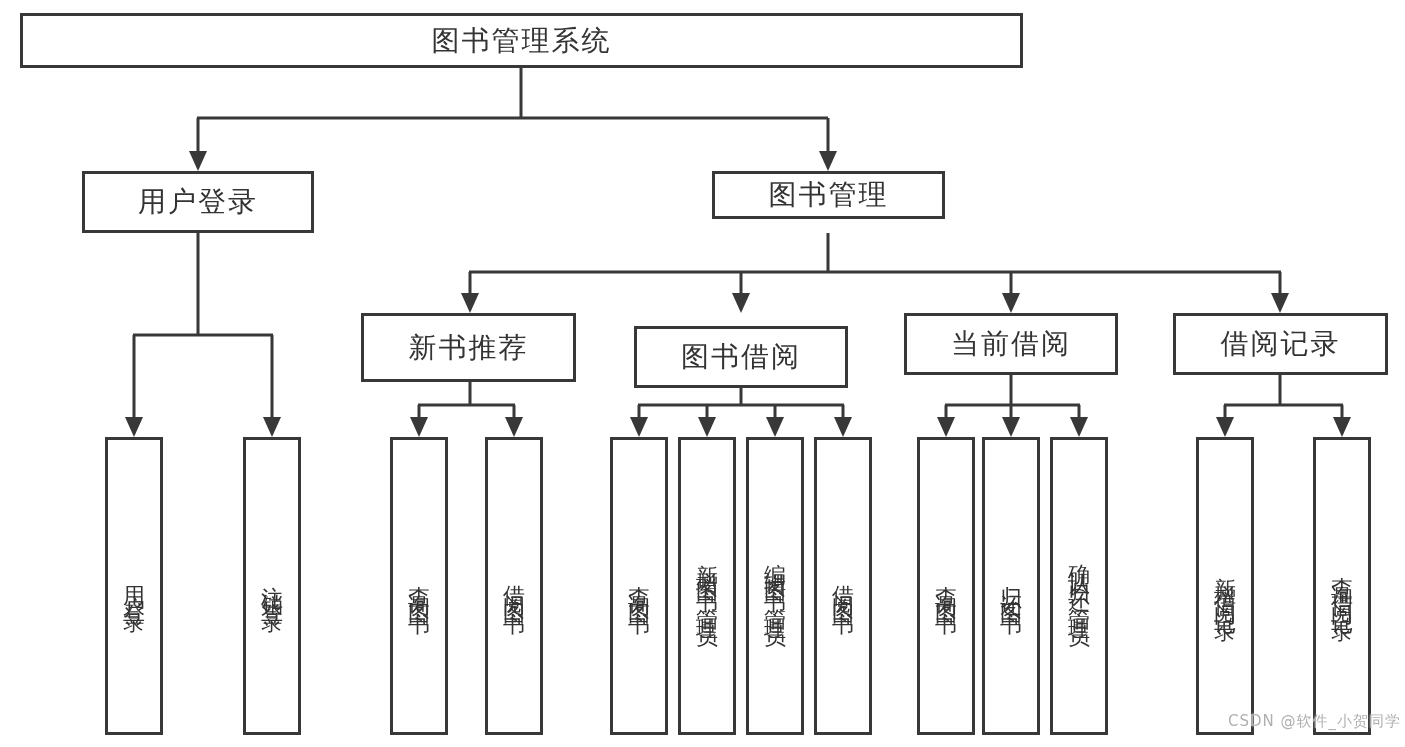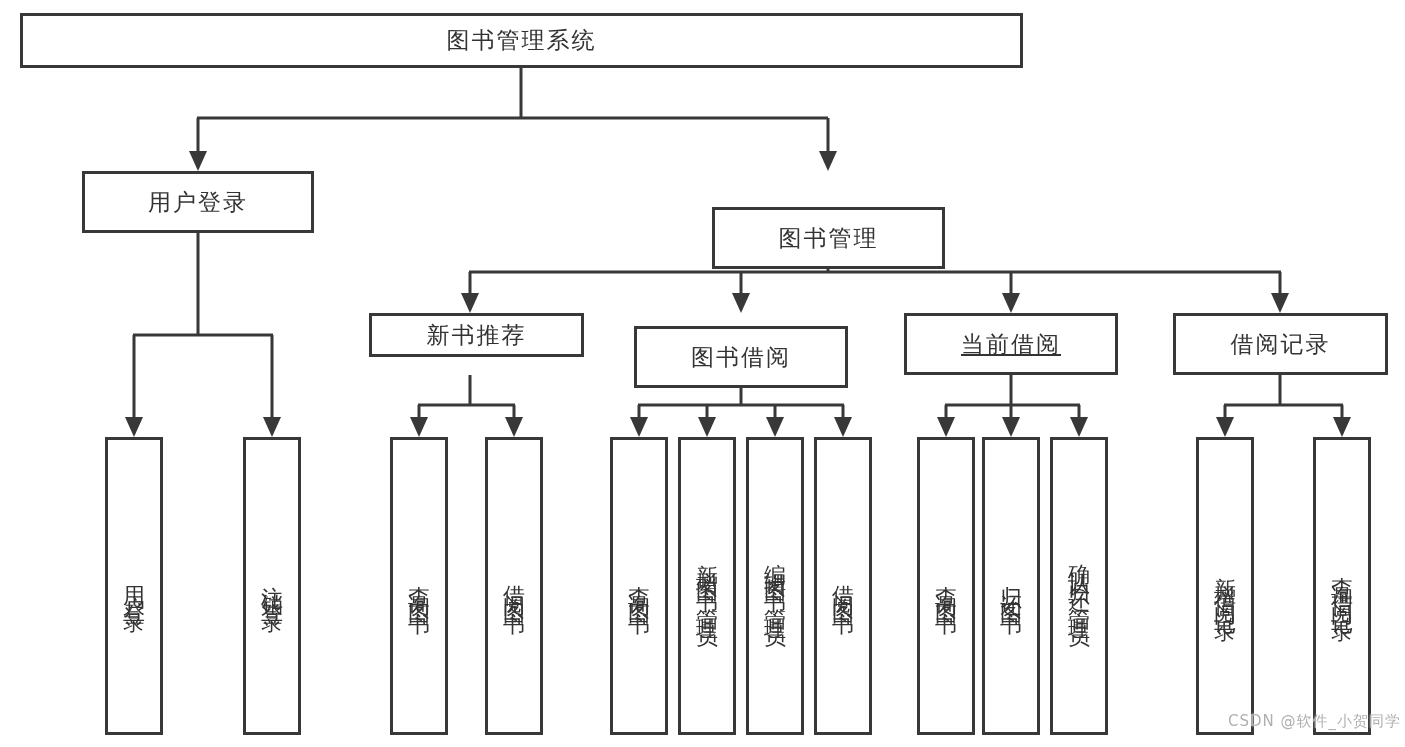--- a/index.html
+++ b/index.html
@@ -23,21 +23,21 @@
   }
   .hbox {
     position: absolute;
     box-sizing: border-box;
     border: 3px solid #383838;
     background: #ffffff;
     display: flex;
     align-items: center;
     justify-content: center;
     color: #333333;
-    font-size: 23px;
+    font-size: 28px;
     letter-spacing: 2px;
     white-space: nowrap;
   }
   .vbox {
     position: absolute;
     box-sizing: border-box;
     width: 58px;
     height: 298px;
     border: 3px solid #383838;
     background: #ffffff;
@@ -107,25 +107,25 @@
       <polygon points="1002,417 1020,417 1011,437"></polygon>
       <polygon points="1070,417 1088,417 1079,437"></polygon>
       <polygon points="1216,417 1234,417 1225,437"></polygon>
       <polygon points="1333,417 1351,417 1342,437"></polygon>
     </g>
   </svg>
 
   <div class="hbox" style="left:20px; top:13px; width:1003px; height:55px;">图书管理系统</div>
 
   <div class="hbox" style="left:82px; top:171px; width:232px; height:62px;">用户登录</div>
-  <div class="hbox" style="left:712px; top:171px; width:233px; height:62px;margin-top:36px;">图书管理</div>
+  <div class="hbox" style="left:712px; top:171px; width:233px; height:48px;">图书管理</div>
 
-  <div class="hbox" style="left:369px; top:313px; width:215px; height:44px;font-family:Liberation Serif, serif;">新书推荐</div>
+  <div class="hbox" style="left:361px; top:313px; width:215px; height:69px;font-family:Liberation Serif, serif;">新书推荐</div>
   <div class="hbox" style="left:634px; top:313px; width:214px; height:62px;margin-top:13px;">图书借阅</div>
-  <div class="hbox" style="left:904px; top:313px; width:214px; height:62px;text-decoration:underline;">当前借阅</div>
+  <div class="hbox" style="left:904px; top:313px; width:214px; height:62px;">当前借阅</div>
   <div class="hbox" style="left:1173px; top:313px; width:215px; height:62px;">借阅记录</div>
 
   <div class="vbox" style="left:105px; top:437px;">
     <span>用户登录</span>
   </div>
   <div class="vbox" style="left:243px; top:437px;">
     <span>注销登录</span>
   </div>
 
   <div class="vbox" style="left:390px; top:437px;">

